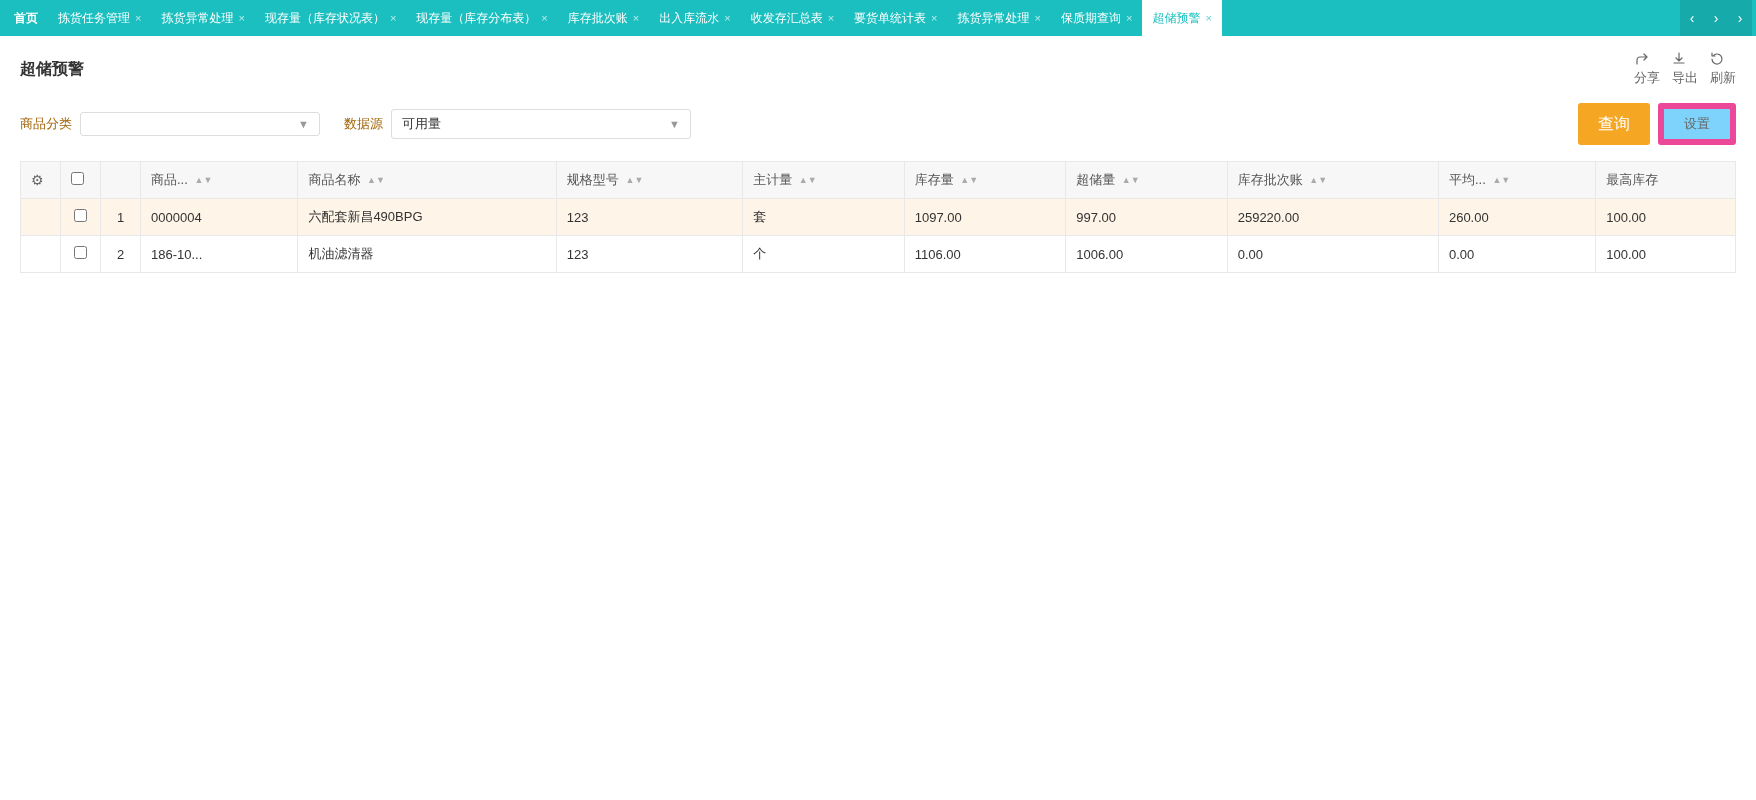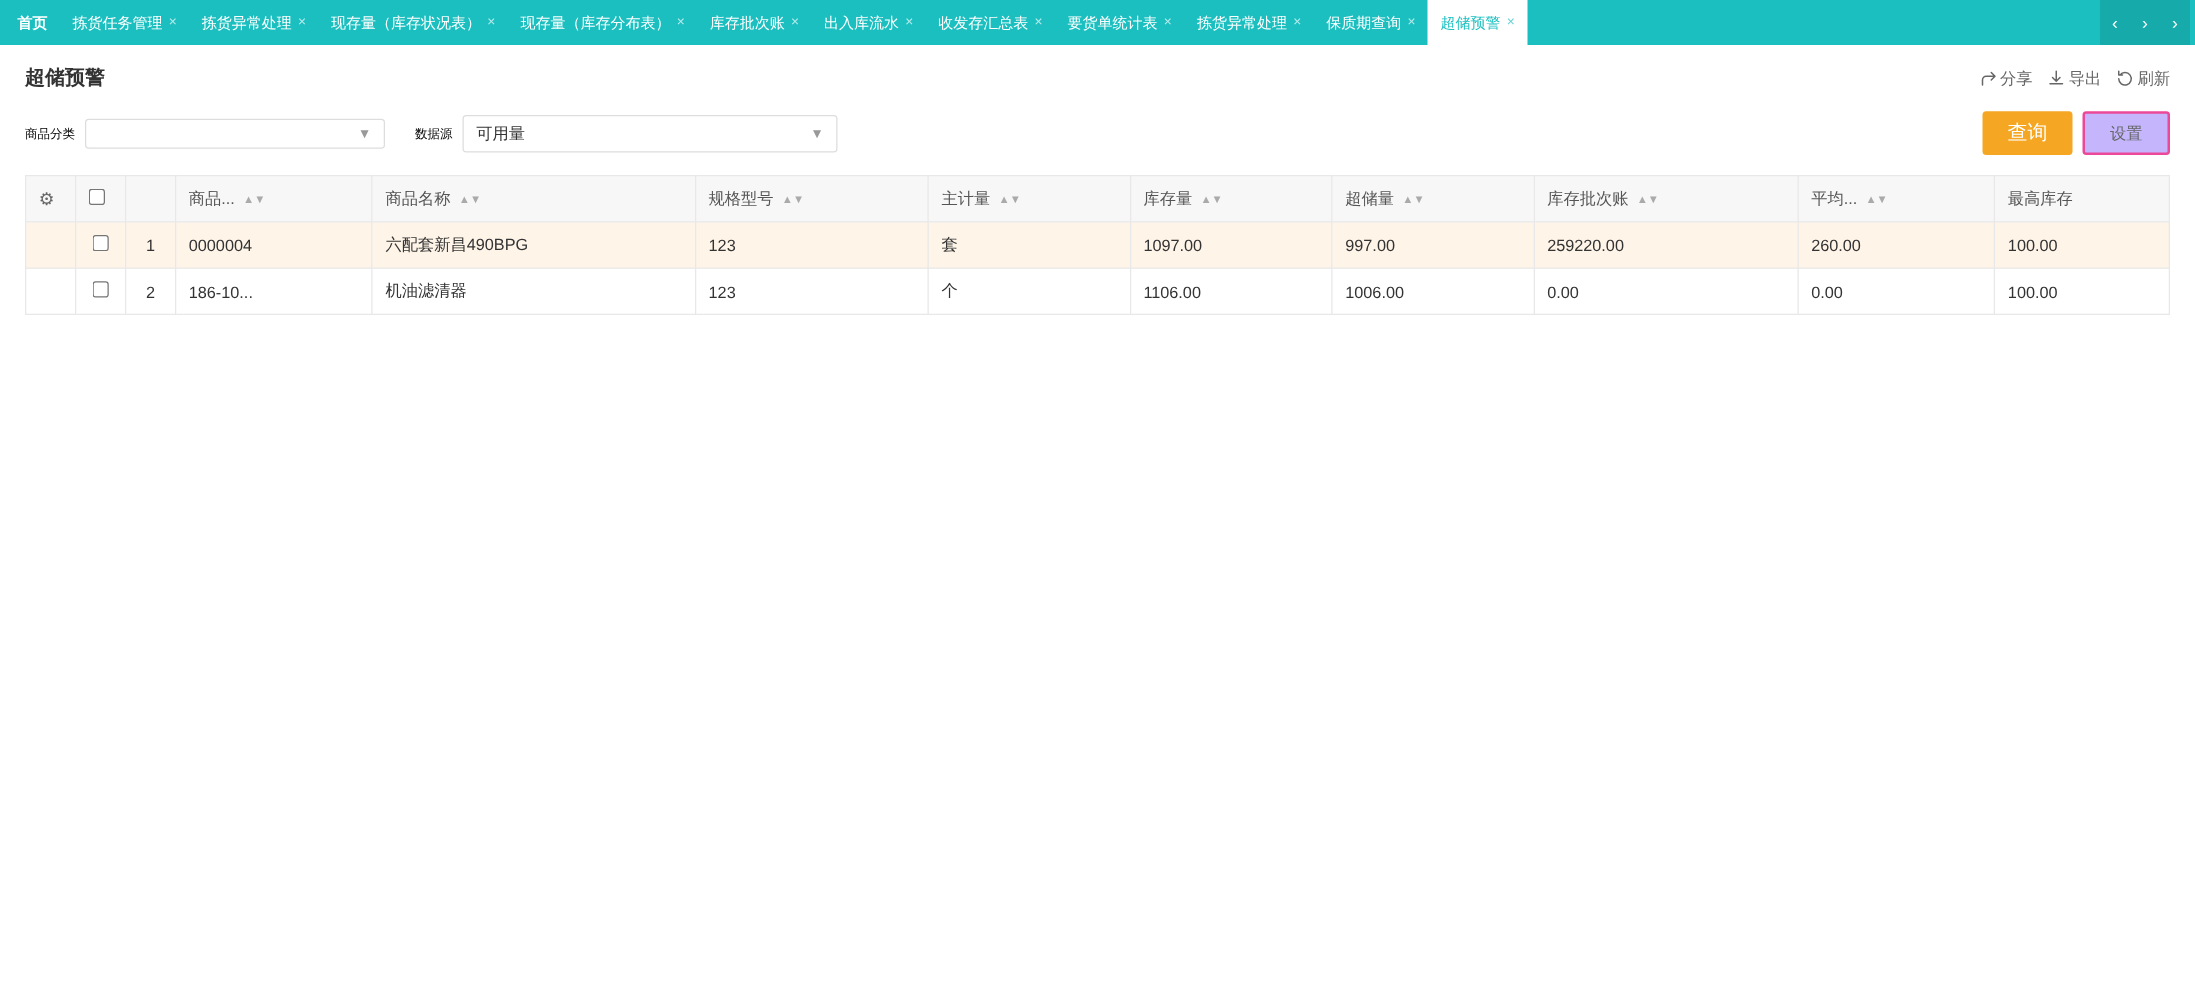--- a/index.html
+++ b/index.html
@@ -78,39 +78,40 @@
     .header-actions {
       display: flex;
       gap: 12px;
       align-items: center;
     }
     .action-link {
       color: #666;
       font-size: 13px;
       cursor: pointer;
       display: flex;
-      align-items: center;
+      align-items: flex-start;
       gap: 3px;
+      flex-direction: column;
     }
 
     
     .filter-row {
       display: flex;
       align-items: center;
       gap: 24px;
       margin-bottom: 16px;
     }
     .filter-group {
       display: flex;
       align-items: center;
       gap: 8px;
     }
     .filter-label {
-      font-size: 10px;
-      color: #000000;
+      font-size: 13px;
+      color: #a16207;
       white-space: nowrap;
       font-family: Liberation Mono, monospace;
     }
     .filter-select {
       display: flex;
       align-items: center;
       border: 1px solid #ddd;
       border-radius: 3px;
       padding: 5px 10px;
       background: #fff;
@@ -134,23 +135,23 @@
     .btn-query {
       background: #f5a623;
       color: #fff;
       border: none;
       border-radius: 3px;
       padding: 7px 20px;
       font-size: 16px;
       cursor: pointer;
     }
     .btn-settings {
-      background: #c4b5fd;
+      background: #7dd3fc;
       color: #666;
-      border: 2px solid #ec4899;
+      border: 6px solid #ec4899;
       border-radius: 3px;
       padding: 6px 20px;
       font-size: 13px;
       cursor: pointer;
     }
 
     
     .data-table {
       width: 100%;
       border-collapse: collapse;

